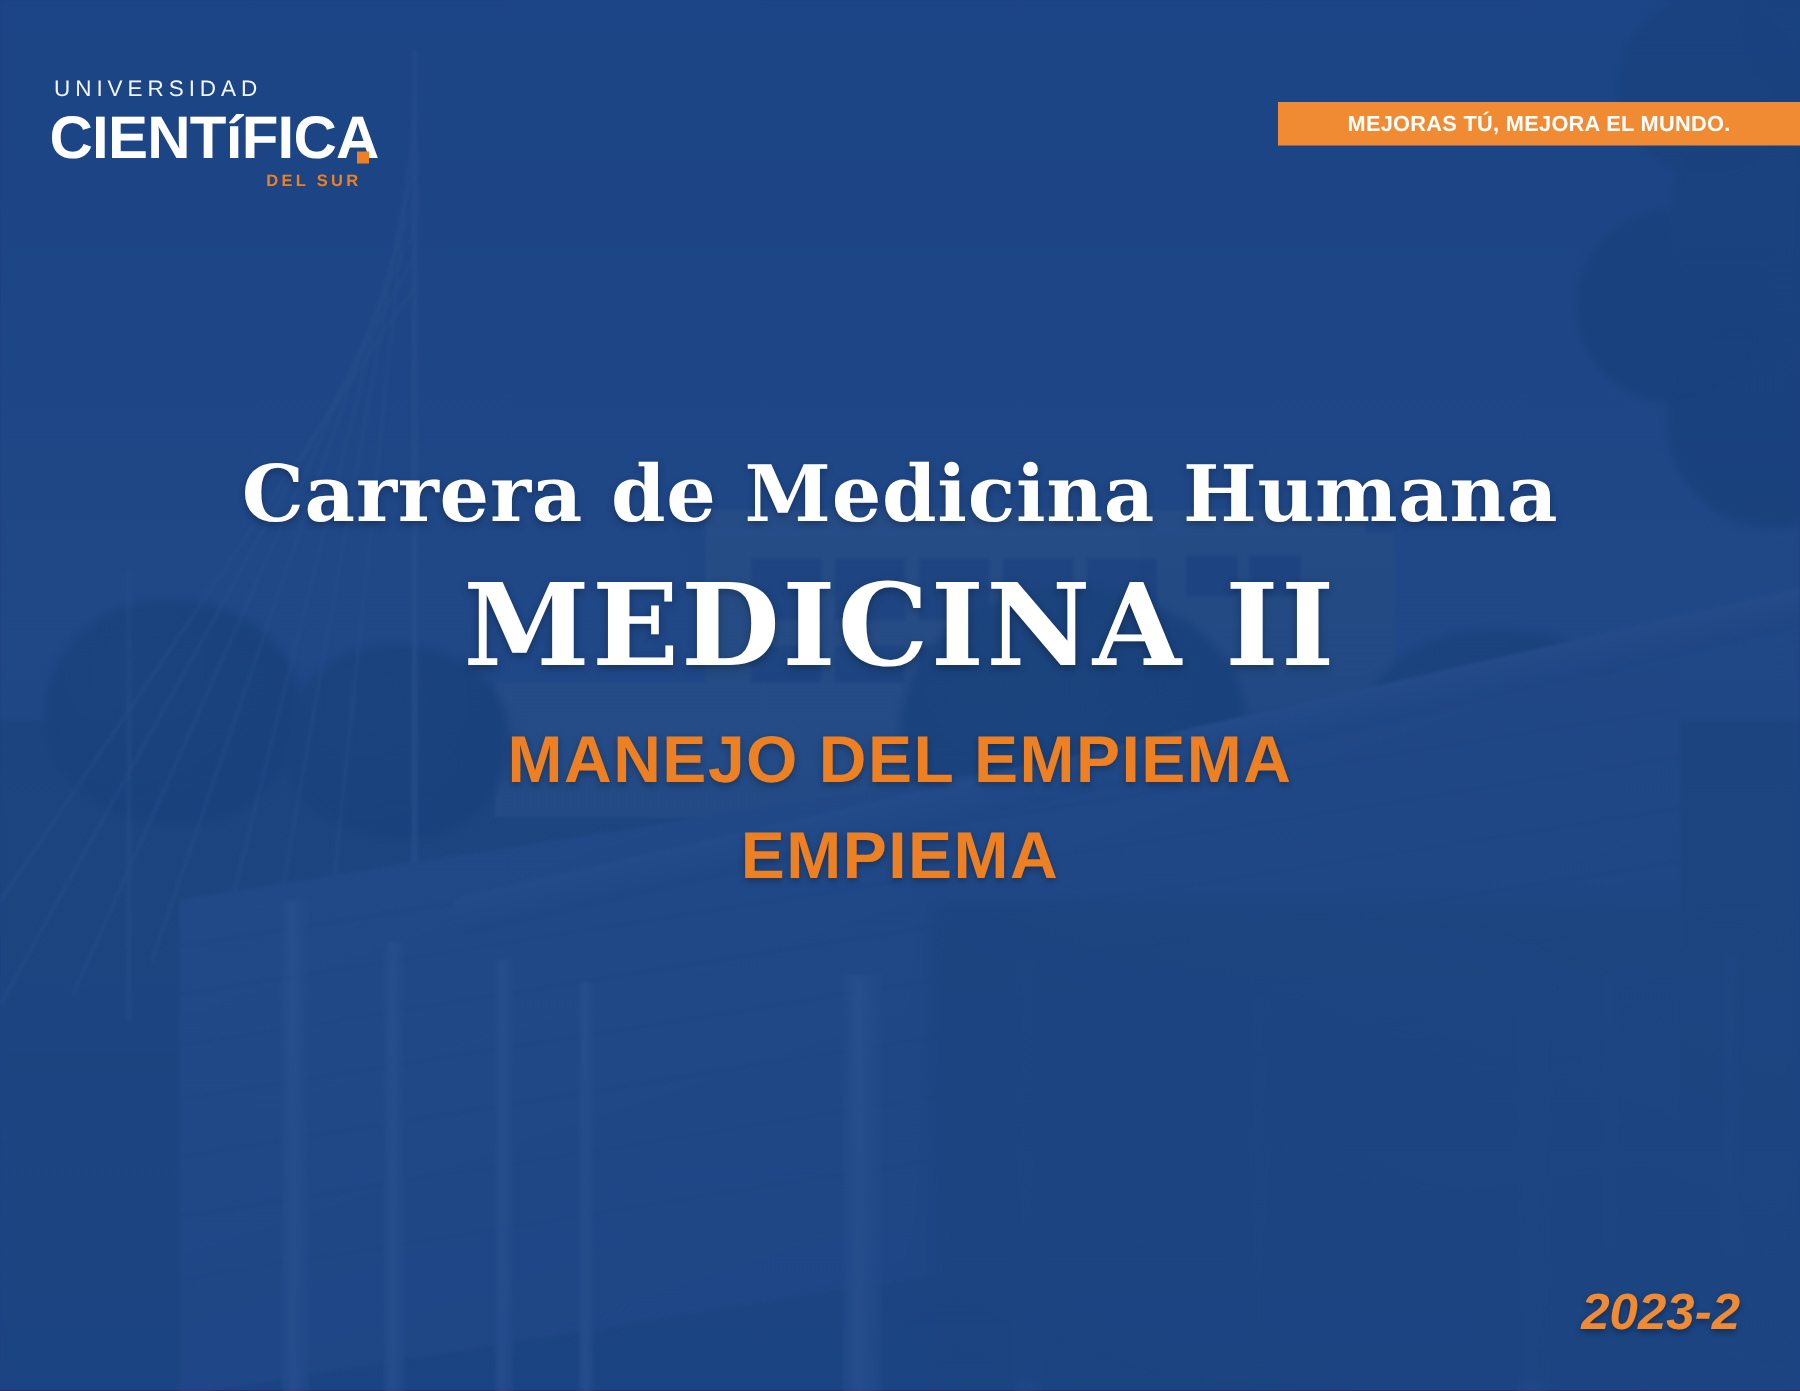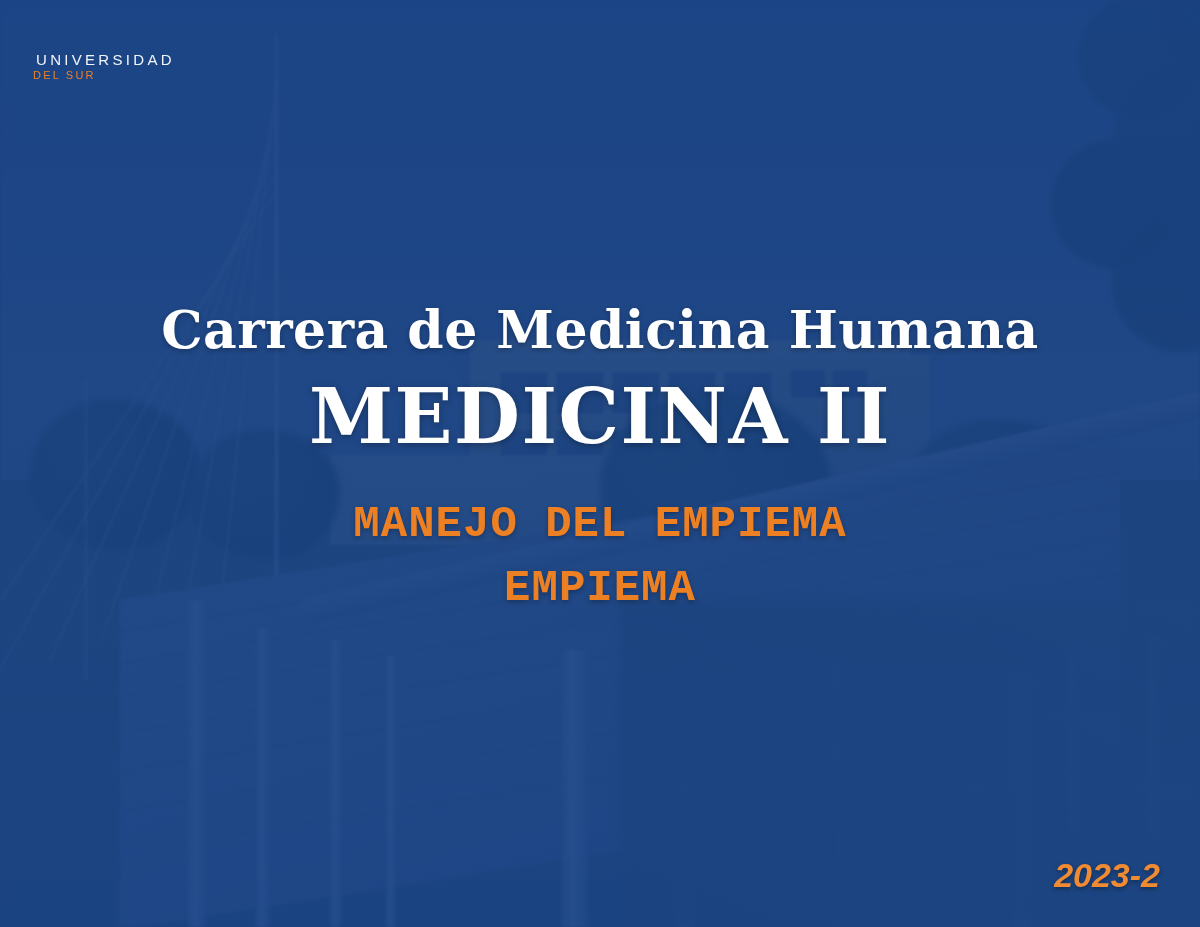--- a/index.html
+++ b/index.html
@@ -174,23 +174,24 @@
     white-space: nowrap;
   }
   .logo-dot {
     position: absolute;
     right: -3px; bottom: 4px;
     width: 8px; height: 8px;
     background: #ED8022;
   }
   .logo-sub {
     font-size: 11px;
-    font-weight: 400;
+    font-weight: 700;
     letter-spacing: 2.2px;
     color: #ED8022;
+    text-align: right;
     margin-top: 2px;
     padding-right: 2px;
   }
 
   
   .tagline {
     position: absolute;
     left: 852px; top: 68px;
     width: 348px; height: 29px;
     background: #F08A33;
@@ -226,27 +227,27 @@
     font-family: "DejaVu Serif", "Liberation Serif", serif;
     font-size: 76px;
     font-weight: 700;
     color: #ffffff;
     letter-spacing: 1.5px;
     line-height: 1.18;
     margin-top: 12px;
     text-shadow: 0 2px 6px rgba(0,0,0,.3);
   }
   .t-topic {
-    font-family: Liberation Mono, monospace;
+    font-family: Liberation Sans, sans-serif;
     font-size: 44px;
     font-weight: 700;
     color: #ED8022;
     letter-spacing: 1px;
     line-height: 1.45;
-    margin-top: 32px;
+    margin-top: 14px;
     text-shadow: 0 2px 5px rgba(0,0,0,.28);
   }
 
   
   .term {
     position: absolute;
     right: 40px; bottom: 32px;
     font-family: "Liberation Sans", "DejaVu Sans", sans-serif;
     font-size: 34px;
     font-weight: 700;
@@ -328,23 +329,30 @@
     <div class="post" style="left:1068px;top:652px;width:10px;height:180px;"></div>
 
     <div class="ground2"></div>
   </div>
 
   <div class="overlay"></div>
   <div class="overlay-2"></div>
 
   <div class="logo">
     <div class="logo-top">UNIVERSIDAD</div>
+    <div class="logo-main">
+      <span>CIENTíFICA</span>
+      <span class="logo-dot"></span>
+    </div>
     <div class="logo-sub">DEL SUR</div>
   </div>
 
+  <div class="tagline">
+    <span>MEJORAS TÚ, MEJORA EL MUNDO.</span>
+  </div>
 
   <div class="titles">
     <div class="t-course">Carrera de Medicina Humana</div>
     <div class="t-main">MEDICINA II</div>
     <div class="t-topic">
       <div>MANEJO DEL EMPIEMA</div>
       <div>EMPIEMA</div>
     </div>
   </div>
 

